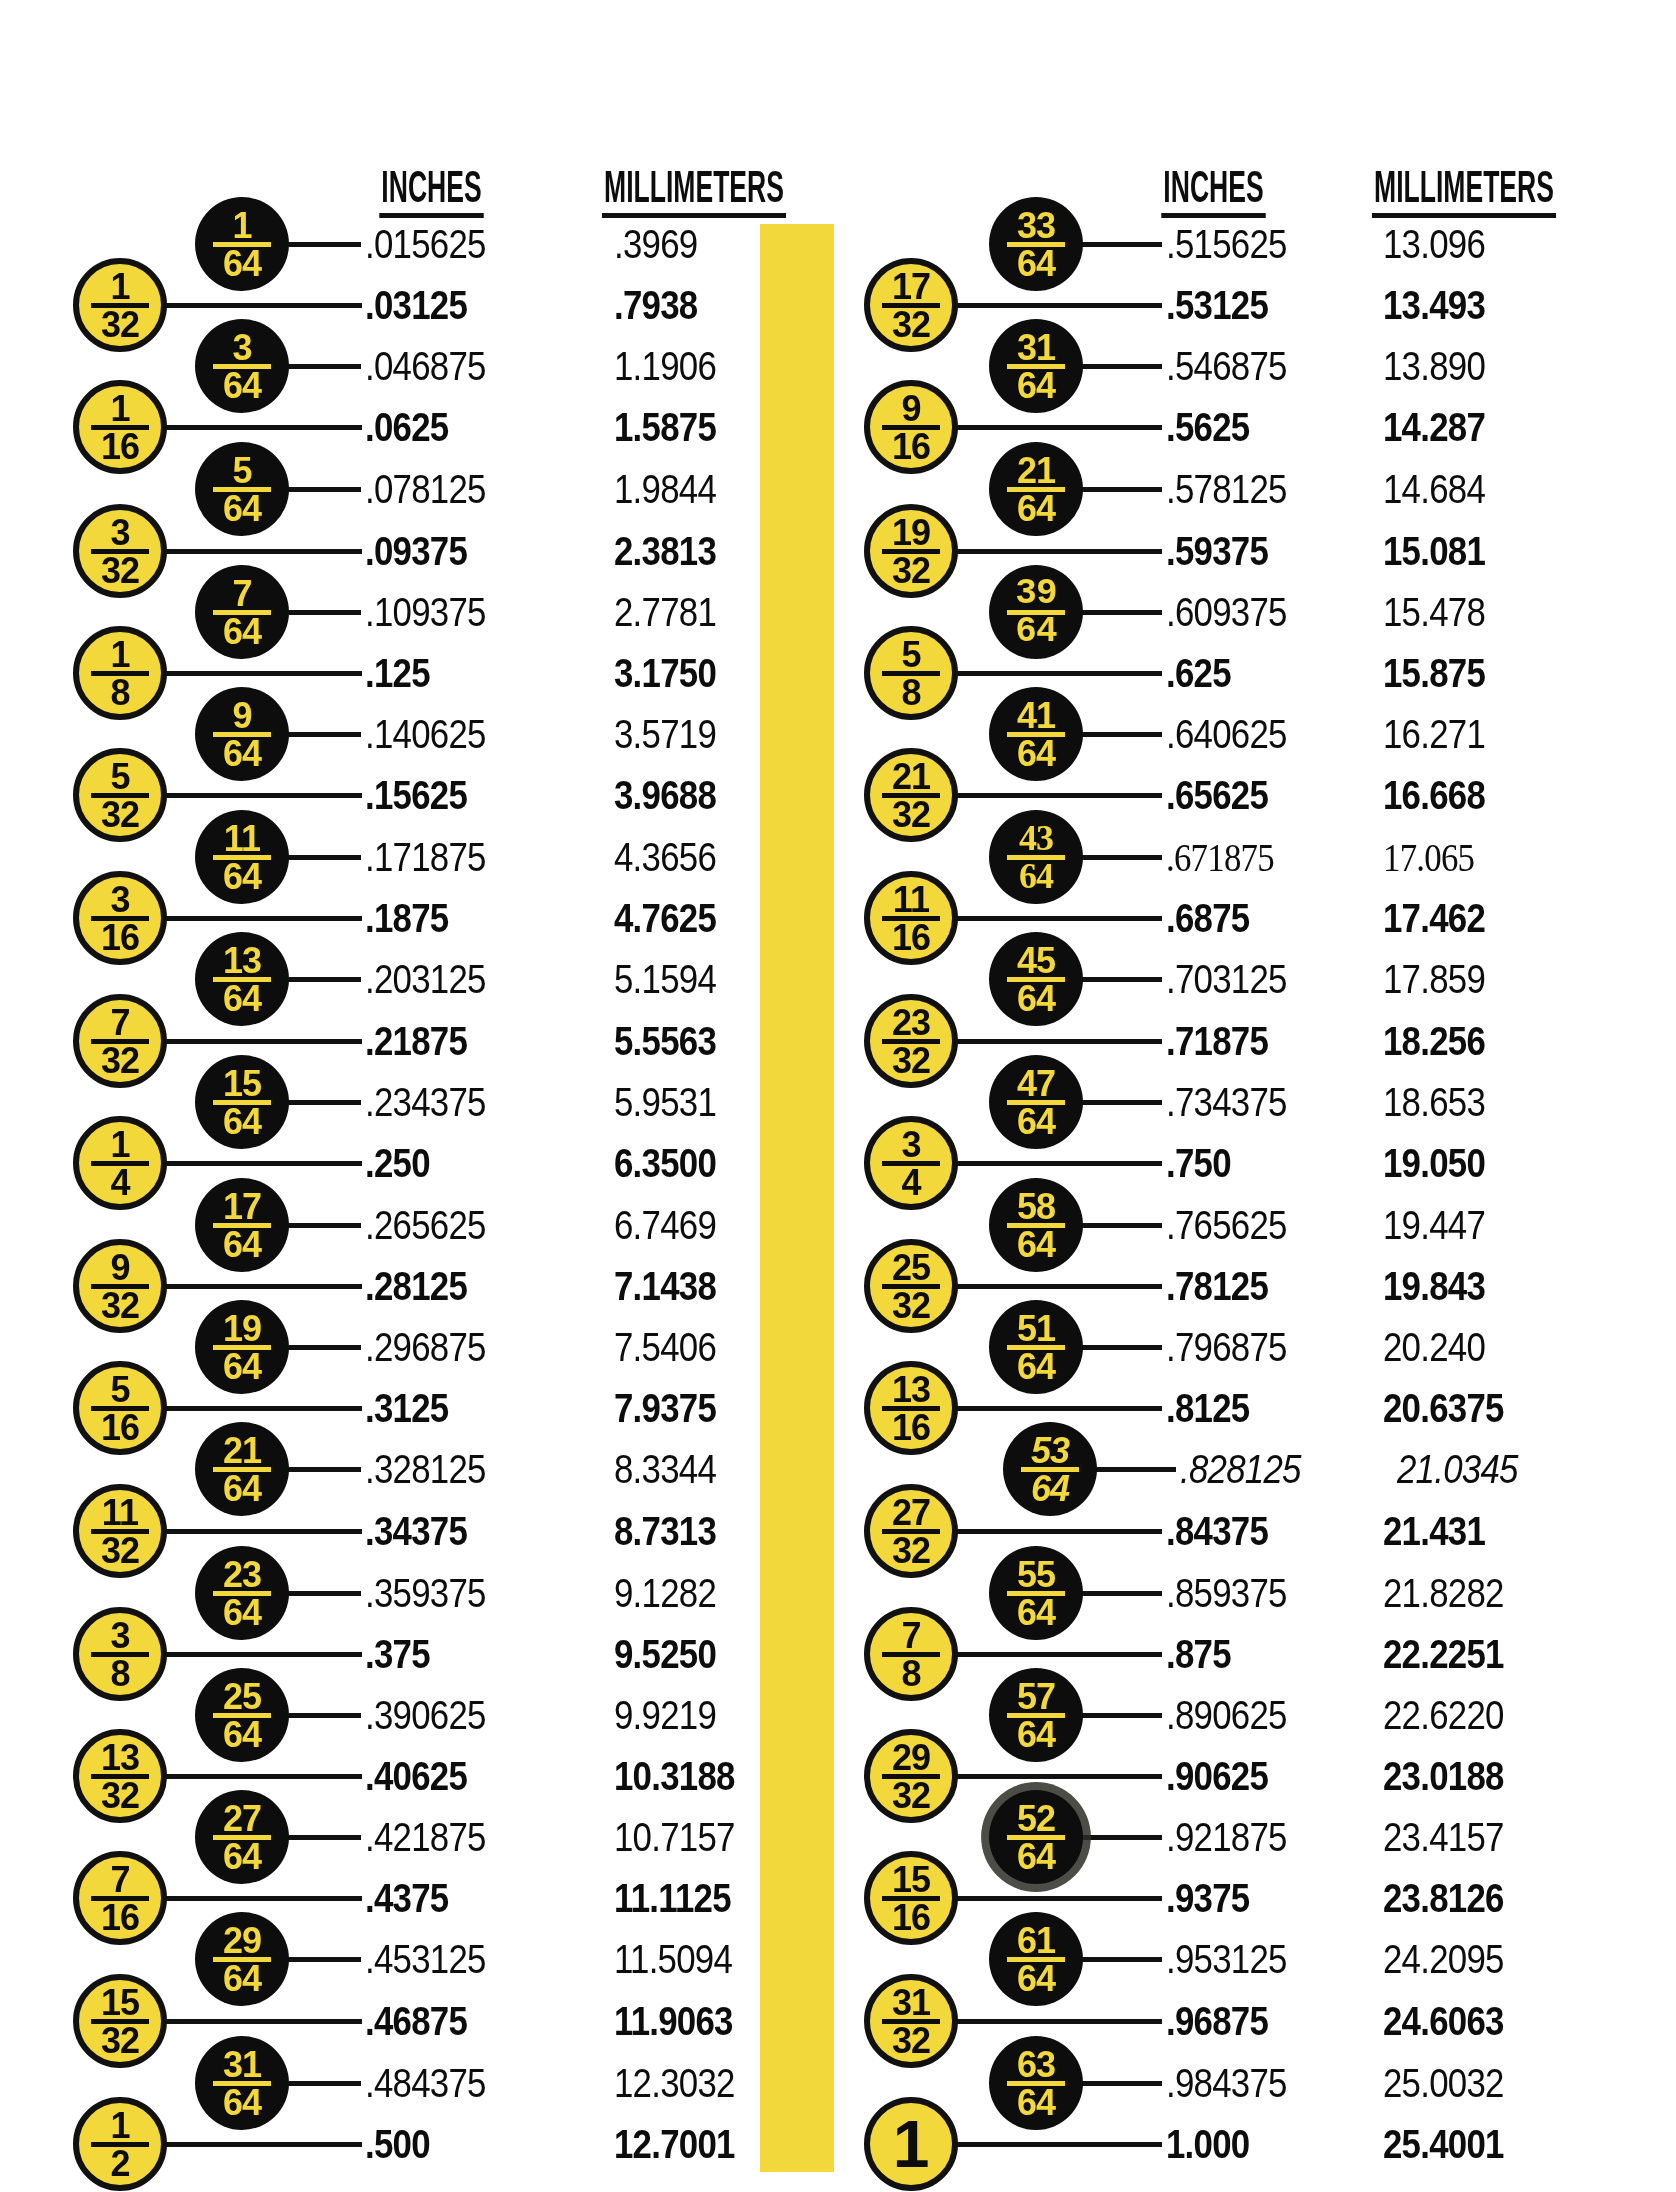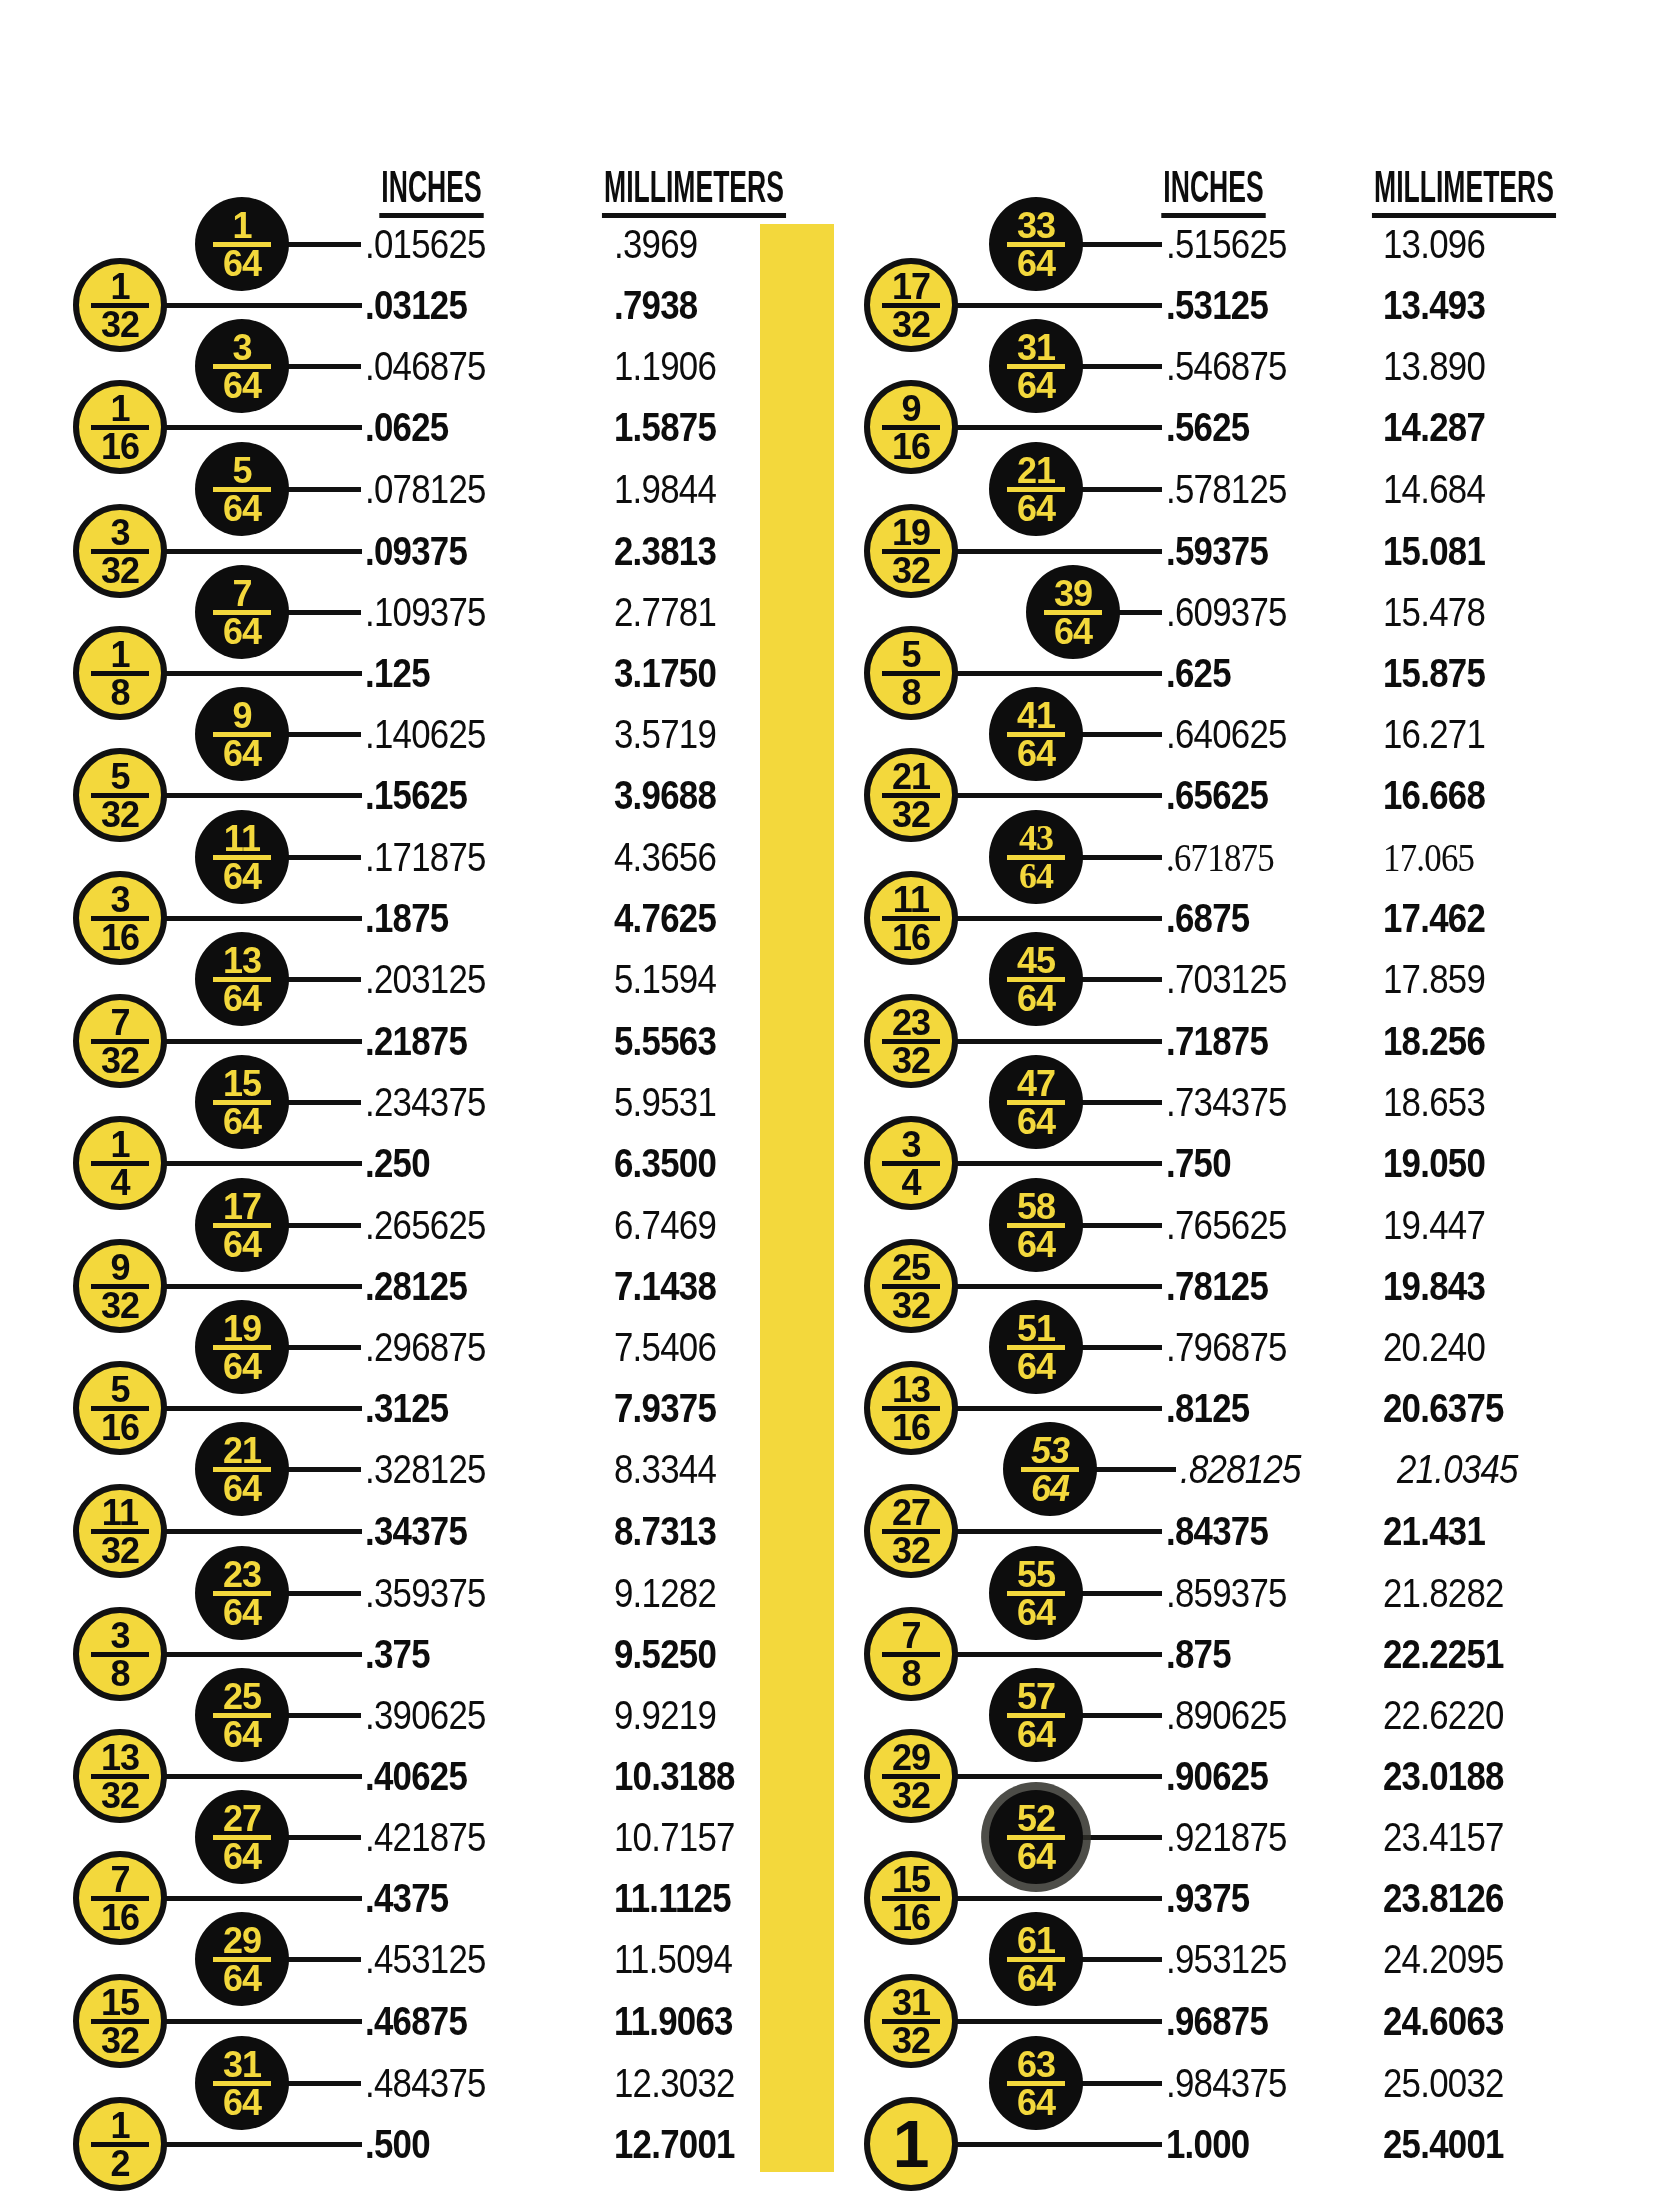--- a/index.html
+++ b/index.html
@@ -533,21 +533,21 @@
             <div class="fnum">19</div>
             <div class="fbar"></div>
             <div class="fden">32</div>
           </div>
         </div>
         <div class="val em" style="left: 1166px;">.59375</div>
         <div class="val em" style="left: 1383px;">15.081</div>
       </div>
       <div class="trow" style="left: 0px; top: 582px;">
         <div class="cline" style="left: 1076px; width: 86px;"></div>
-        <div class="circle c-black" style="left: 1026px; top: -16.6px;">
+        <div class="circle c-black" style="left: 989px; top: -16.6px; font-family: Liberation Mono, monospace;">
           <div class="frac">
             <div class="fnum">39</div>
             <div class="fbar"></div>
             <div class="fden">64</div>
           </div>
         </div>
         <div class="val" style="left: 1166px;">.609375</div>
         <div class="val" style="left: 1383px;">15.478</div>
       </div>
       <div class="trow" style="left: 0px; top: 643px;">

